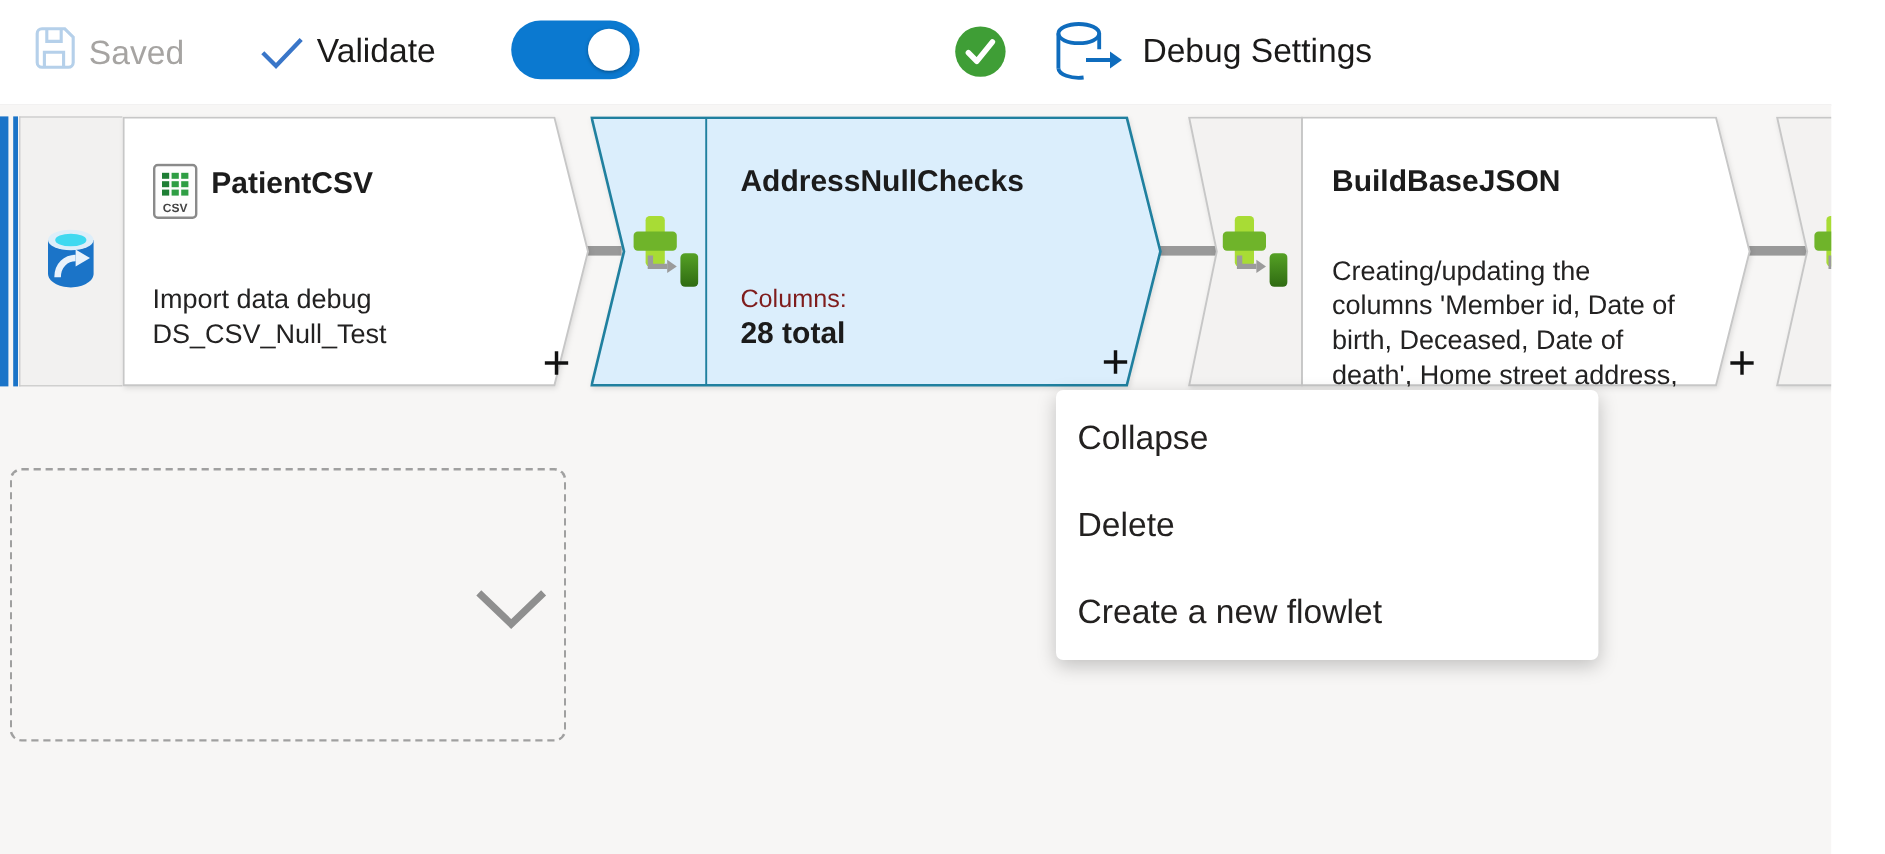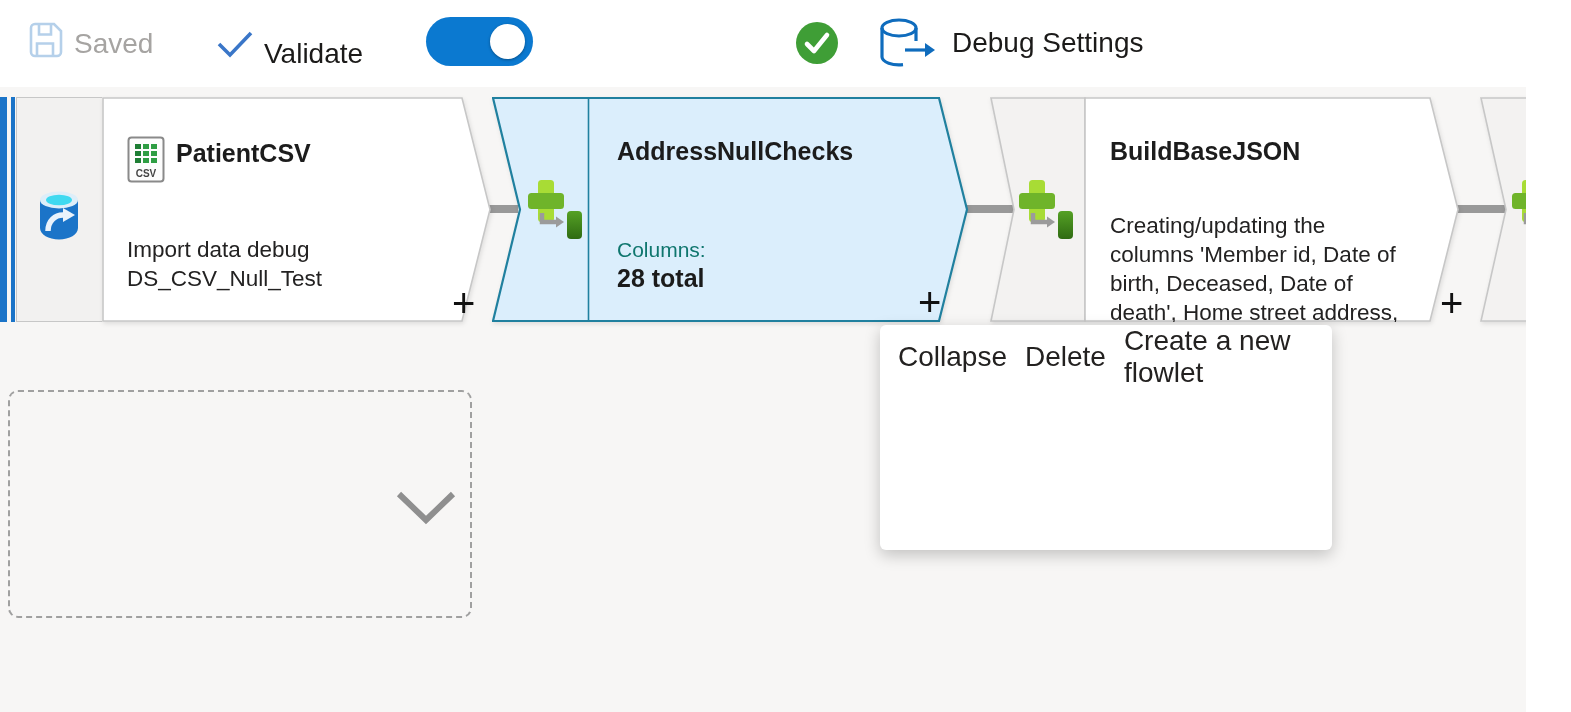--- a/index.html
+++ b/index.html
@@ -12,29 +12,29 @@
   .tb-label.disabled{color:#a6a4a2;}
   .toggle{position:absolute;left:426px;top:17px;width:107px;height:49px;border-radius:25px;background:#0b79d0;cursor:pointer;}
   .toggle .knob{position:absolute;top:7px;right:8px;width:35px;height:35px;border-radius:50%;background:#fff;box-shadow:0 1px 3px rgba(0,0,0,.35);}
 
   
   .canvas{position:absolute;left:0;top:87px;width:1571px;height:625px;background:#f7f6f5;overflow:hidden;}
   .connector{position:absolute;top:118px;height:8px;background:#999;}
   .nodesvg{position:absolute;top:10px;filter:drop-shadow(1px 2px 2px rgba(0,0,0,0.10));}
   .node-title{position:absolute;font-size:25px;font-weight:bold;color:#1c1c1c;white-space:nowrap;}
   .node-desc{position:absolute;font-size:22.5px;line-height:29px;color:#232222;}
-  .cols-label{position:absolute;font-size:21px;color:#0f766e;}
+  .cols-label{position:absolute;font-size:21px;color:#7f1d1d;}
   .cols-value{position:absolute;font-size:25px;font-weight:bold;color:#1b1b1b;text-align:right;}
   .plus{position:absolute;font-size:40px;font-weight:200;color:#111;line-height:40px;cursor:pointer;}
   .bar{position:absolute;top:10px;height:225px;background:#1b74c8;}
   .iconzone1{position:absolute;left:16px;top:10px;width:86px;height:225px;background:#f2f1f0;border:1.5px solid #c7c7c7;box-sizing:border-box;border-right:none;}
 
   
   .menu{position:absolute;left:880px;top:238px;width:452px;height:225px;background:#fff;border-radius:6px;
-        box-shadow:0 5px 16px rgba(0,0,0,.22);z-index:10;display:flex;flex-direction:row;justify-content:space-evenly;}
+        box-shadow:0 5px 16px rgba(0,0,0,.22);z-index:10;display:flex;flex-direction:column;justify-content:space-evenly;}
   .menu-item{height:64px;display:flex;align-items:center;padding-left:18px;font-size:28px;color:#232120;cursor:pointer;}
 
   
   .add-source{position:absolute;left:8px;top:303px;width:464px;height:228px;border:2px dashed #a0a0a0;border-radius:10px;box-sizing:border-box;}
 </style>
 </head>
 <body>
 
 <div class="stage">
 
@@ -49,21 +49,21 @@
         </g>
       </svg>
     </div>
     <div class="tb-label disabled" style="left:74px;top:28px;">Saved</div>
 
     <div class="abs" style="left:216px;top:30px;">
       <svg width="38" height="28" viewBox="0 0 38 28">
         <polyline points="3,14 14,25 35,3" fill="none" stroke="#3a76c8" stroke-width="3.6"></polyline>
       </svg>
     </div>
-    <div class="tb-label" style="left:264px;top:38px;">Validate</div>
+    <div class="tb-label" style="left:264px;top:27px;">Validate</div>
 
     <div class="toggle">
       <div class="knob"></div>
     </div>
 
     <div class="abs" style="left:795px;top:21px;">
       <svg width="44" height="44" viewBox="0 0 44 44">
         <circle cx="22" cy="22" r="21" fill="#3f9e36"></circle>
         <polyline points="12,23 19,30 32,14" fill="none" stroke="#fff" stroke-width="4.6" stroke-linecap="round" stroke-linejoin="round"></polyline>
       </svg>

